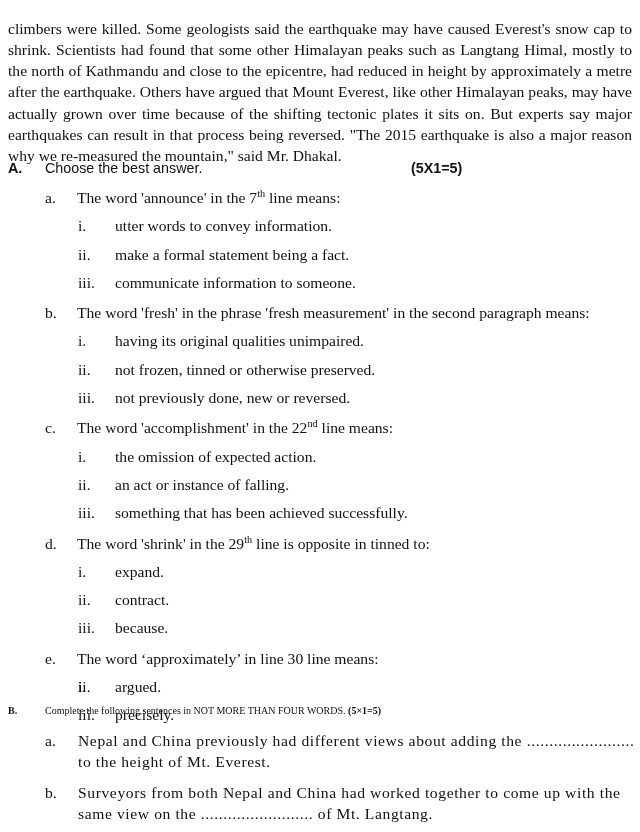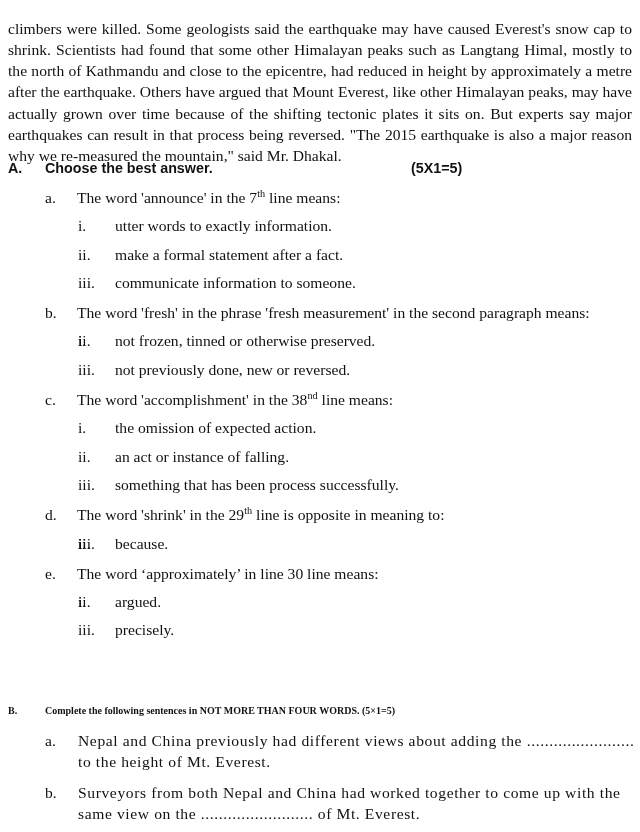--- a/index.html
+++ b/index.html
@@ -51,21 +51,21 @@
     display: block;
     padding-left: 8px;
     font-size: 15px;
     line-height: 20px;
   }
   .sec-head .sec-letter {
     display: inline-block;
     width: 37px;
     font-weight: bold;
   }
-  .sec-head .sec-title { font-weight: bold; margin-top: 12px; }
+  .sec-head .sec-title { font-weight: normal; margin-top: 12px; }
   .sec-head .sec-marks {
     font-weight: bold;
     position: absolute;
     left: 411px;
     top: 0;
   }
   
   #section-a .sec-head,
   #section-a .sec-head .sec-letter,
   #section-a .sec-head .sec-title,
@@ -145,79 +145,82 @@
       <span class="sec-letter">A.</span><span class="sec-title">Choose the best answer.</span><span class="sec-marks">(5X1=5)</span>
     </div>
 
     <div class="q-item">
       <span class="q-letter">a.</span>
       <span class="q-text"><span>The word 'announce' in the 7</span><sup>th</sup><span> line means:</span></span>
     </div>
     <div class="opt-list">
       <div class="opt">
         <span class="opt-num">i.</span>
-        <span class="opt-text">utter words to exactly information.</span>
-      </div>
-      <div class="opt">
-        <span class="opt-num">ii.</span>
-        <span class="opt-text">make a formal statement after a fact.</span>
+        <span class="opt-text">utter words to convey information.</span>
+      </div>
+      <div class="opt">
+        <span class="opt-num">ii.</span>
+        <span class="opt-text">make a formal statement being a fact.</span>
       </div>
       <div class="opt">
         <span class="opt-num">iii.</span>
         <span class="opt-text">communicate information to someone.</span>
       </div>
     </div>
 
     <div class="q-item">
       <span class="q-letter">b.</span>
       <span class="q-text"><span>The word 'fresh' in the phrase 'fresh measurement' in the second paragraph means:</span><sup></sup><span></span></span>
     </div>
     <div class="opt-list">
       <div class="opt">
         <span class="opt-num">i.</span>
+        <span class="opt-text">having its original qualities unimpaired.</span>
       </div>
       <div class="opt">
         <span class="opt-num">ii.</span>
         <span class="opt-text">not frozen, tinned or otherwise preserved.</span>
       </div>
       <div class="opt">
         <span class="opt-num">iii.</span>
         <span class="opt-text">not previously done, new or reversed.</span>
       </div>
     </div>
 
     <div class="q-item">
       <span class="q-letter">c.</span>
-      <span class="q-text"><span>The word 'accomplishment' in the 38</span><sup>nd</sup><span> line means:</span></span>
+      <span class="q-text"><span>The word 'accomplishment' in the 22</span><sup>nd</sup><span> line means:</span></span>
     </div>
     <div class="opt-list">
       <div class="opt">
         <span class="opt-num">i.</span>
         <span class="opt-text">the omission of expected action.</span>
       </div>
       <div class="opt">
         <span class="opt-num">ii.</span>
         <span class="opt-text">an act or instance of falling.</span>
       </div>
       <div class="opt">
         <span class="opt-num">iii.</span>
-        <span class="opt-text">something that has been process successfully.</span>
+        <span class="opt-text">something that has been achieved successfully.</span>
       </div>
     </div>
 
     <div class="q-item">
       <span class="q-letter">d.</span>
-      <span class="q-text"><span>The word 'shrink' in the 29</span><sup>th</sup><span> line is opposite in meaning to:</span></span>
-    </div>
-    <div class="opt-list">
-      <div class="opt">
-        <span class="opt-num">i.</span>
-      </div>
-      <div class="opt">
-        <span class="opt-num">ii.</span>
+      <span class="q-text"><span>The word 'shrink' in the 29</span><sup>th</sup><span> line is opposite in tinned to:</span></span>
+    </div>
+    <div class="opt-list">
+      <div class="opt">
+        <span class="opt-num">i.</span>
+        <span class="opt-text">expand.</span>
+      </div>
+      <div class="opt">
+        <span class="opt-num">ii.</span>
+        <span class="opt-text">contract.</span>
       </div>
       <div class="opt">
         <span class="opt-num">iii.</span>
         <span class="opt-text">because.</span>
       </div>
     </div>
 
     <div class="q-item">
       <span class="q-letter">e.</span>
       <span class="q-text"><span>The word ‘approximately’ in line 30 line means:</span><sup></sup><span></span></span>
@@ -242,17 +245,17 @@
       <span class="sec-letter">B.</span><span class="sec-title">Complete the following sentences in NOT MORE THAN FOUR WORDS.</span> <span class="sec-marks">(5×1=5)</span>
     </div>
 
     <div class="q-item">
       <span class="q-letter">a.</span>
       <span class="q-text blank">Nepal and China previously had different views about adding the ........................ to the height of Mt. Everest.</span>
     </div>
 
     <div class="q-item">
       <span class="q-letter">b.</span>
-      <span class="q-text blank">Surveyors from both Nepal and China had worked together to come up with the same view on the ......................... of Mt. Everest.</span>
+      <span class="q-text blank">Surveyors from both Nepal and China had worked together to come up with the same view on the ......................... of Mt. Langtang.</span>
     </div>
   </div>
 
 </div>
 
 </body></html>

